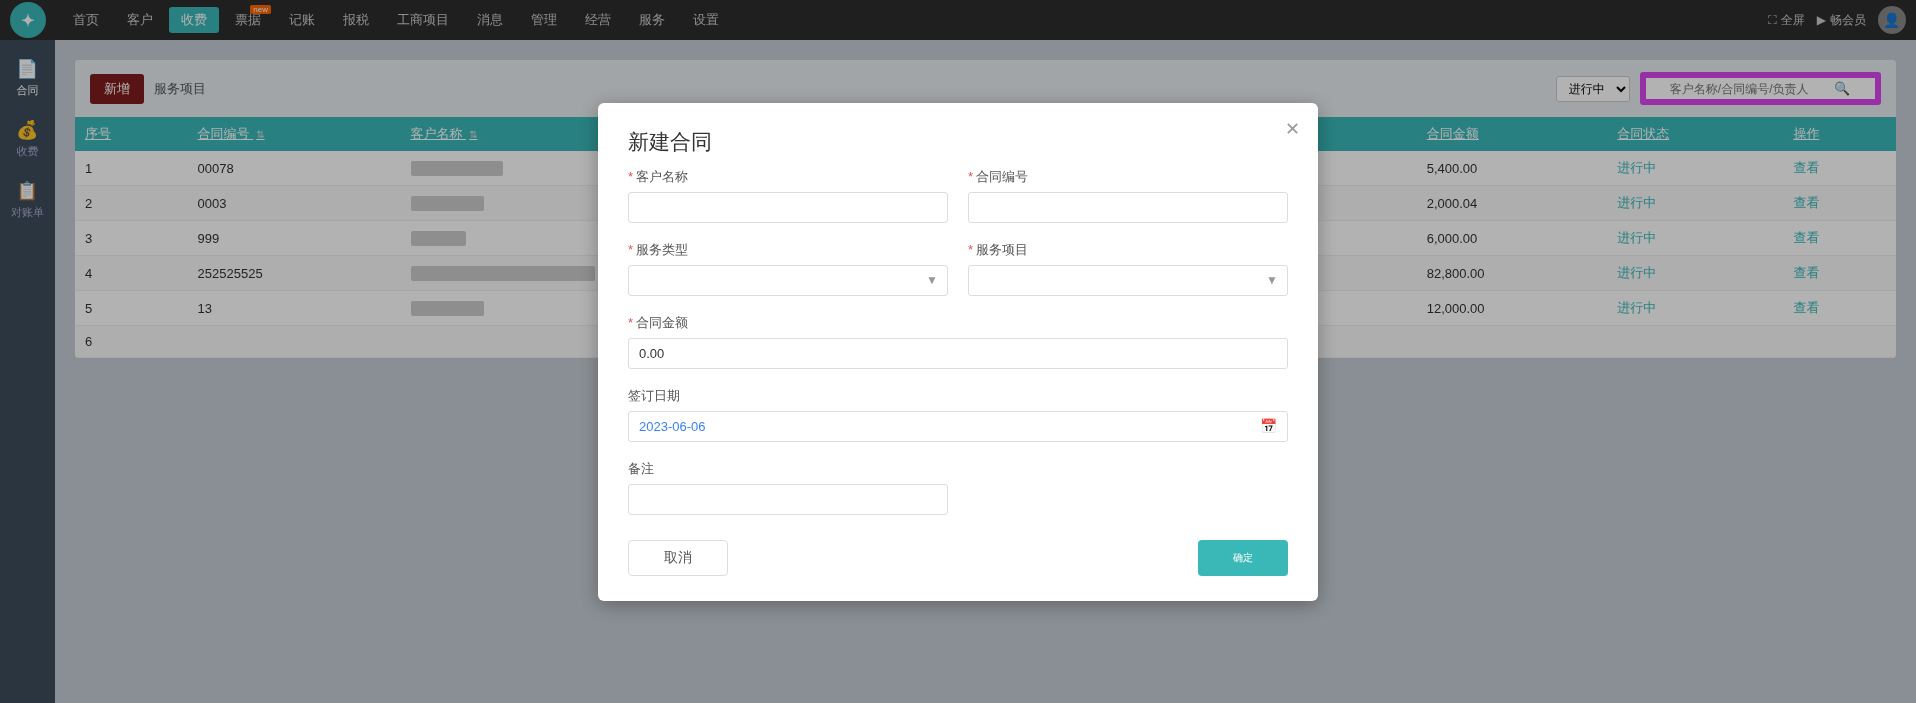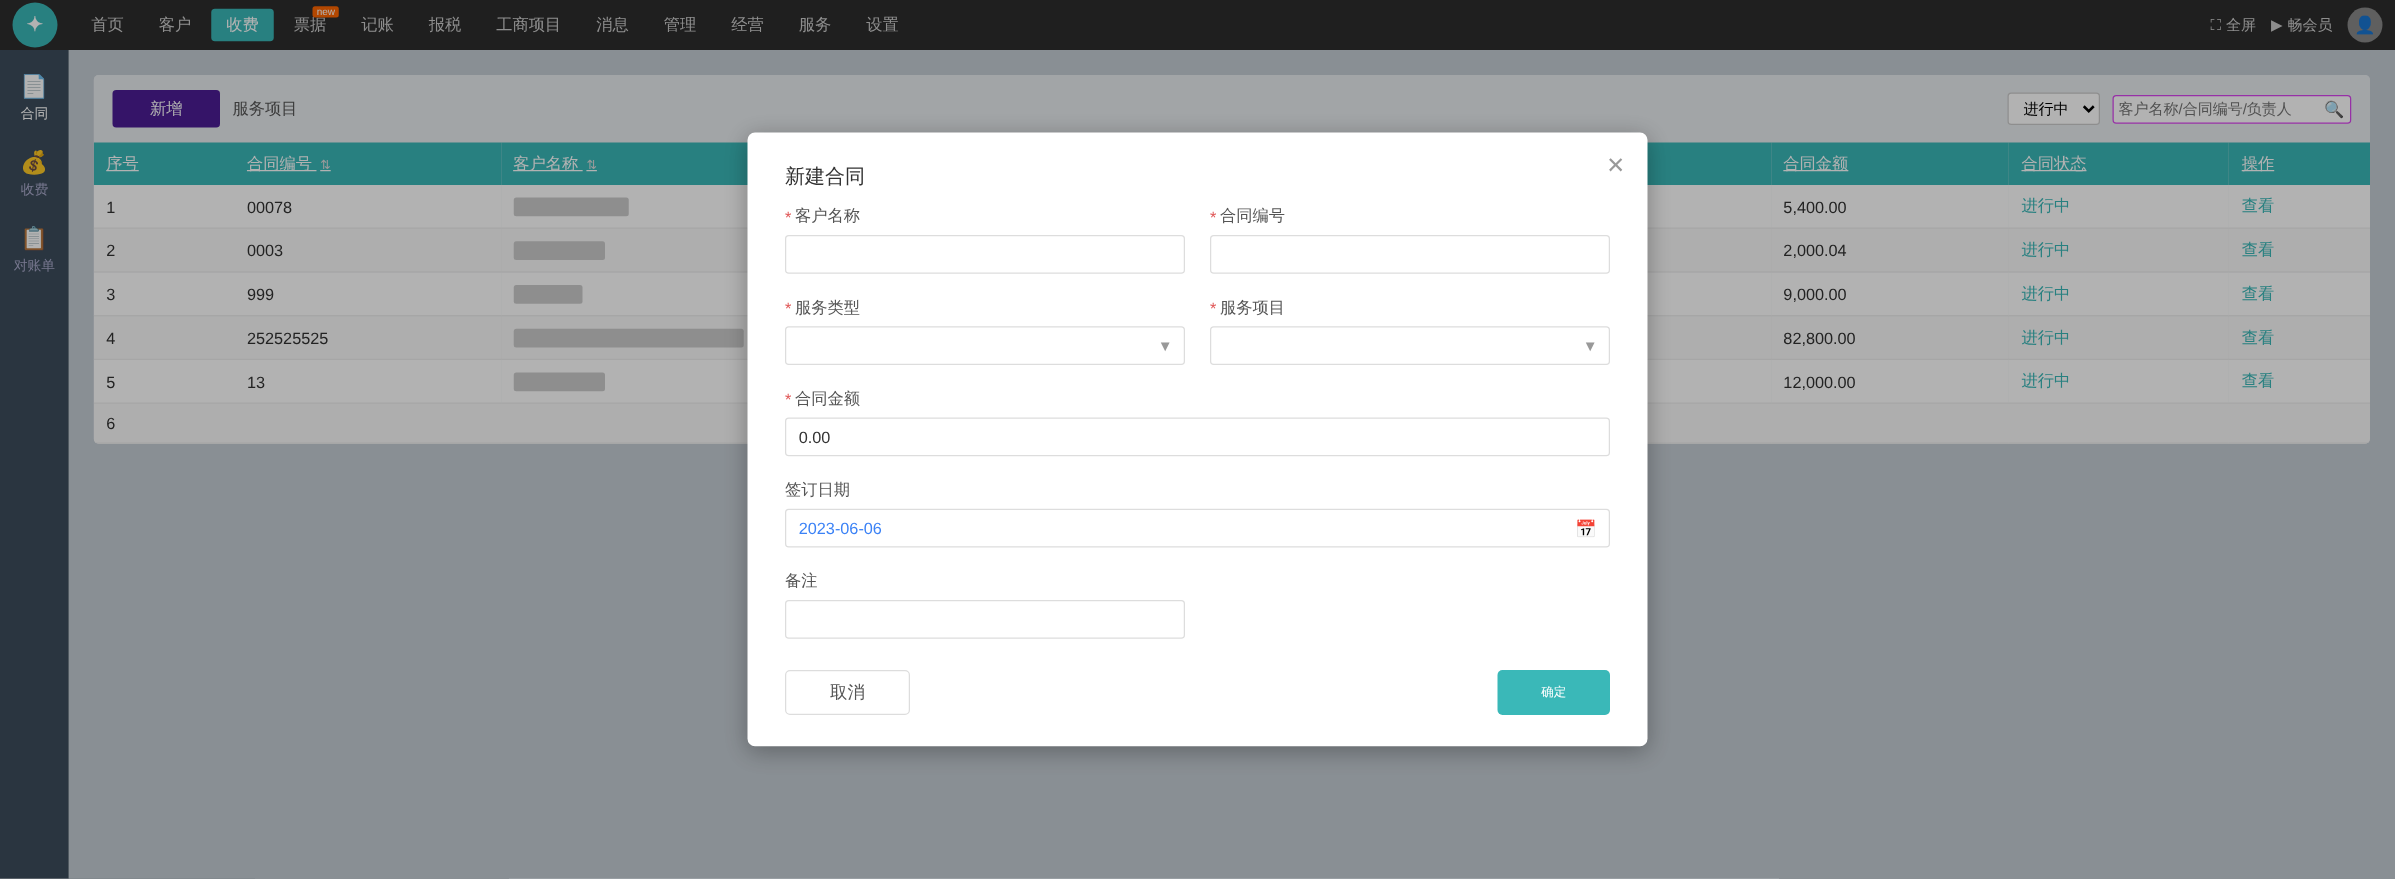--- a/index.html
+++ b/index.html
@@ -101,46 +101,46 @@
       overflow: hidden;
     }
 
     
     .toolbar {
       display: flex; align-items: center; gap: 10px;
       padding: 12px 15px;
       background: #e8ecef;
     }
     .btn-new {
-      background: #4c1d95;
+      background: #7f1d1d;
       color: white;
       border: none;
-      padding: 6px 30px;
+      padding: 6px 14px;
       border-radius: 3px;
       cursor: pointer;
       font-size: 13px;
     }
     .toolbar-label {
       color: #555; font-size: 13px;
     }
     .toolbar-spacer { flex: 1; }
     .status-select {
       border: 1px solid #ccc;
       padding: 4px 8px;
       border-radius: 3px;
       background: white;
       font-size: 12px;
       cursor: pointer;
     }
     .search-box {
       display: flex; align-items: center;
-      border: 1px solid #d946ef;
+      border: 6px solid #d946ef;
       background: white;
       border-radius: 3px;
-      padding: 3px 4px;
+      padding: 3px 24px;
       gap: 5px;
     }
     .search-box input {
       border: none; outline: none; font-size: 12px; width: 160px; color: #999;
     }
     .search-icon { color: #999; cursor: pointer; }
 
     
     .data-table {
       width: 100%;
@@ -198,21 +198,21 @@
     
     .modal {
       background: white;
       border-radius: 6px;
       width: 720px;
       padding: 25px 30px 25px 30px;
       position: relative;
       box-shadow: 0 4px 20px rgba(0,0,0,0.3);
     }
     .modal-title {
-      font-size: 16px;
+      font-size: 21px;
       color: #333;
       margin-bottom: 12px;
       font-weight: 500;
     }
     .modal-close {
       position: absolute;
       top: 15px; right: 18px;
       color: #999; font-size: 18px; cursor: pointer;
       background: none; border: none;
     }
@@ -391,21 +391,21 @@
             <td>2,000.04</td>
             <td><span class="status-badge">进行中</span></td>
             <td><span class="action-link">查看</span></td>
           </tr>
           <tr>
             <td>3</td>
             <td>999</td>
             <td><span class="blurred-text">██████</span></td>
             <td>小规模记账</td>
             <td>202305-202404</td>
-            <td>9,000.00</td>
+            <td>6,000.00</td>
             <td><span class="status-badge">进行中</span></td>
             <td><span class="action-link">查看</span></td>
           </tr>
           <tr>
             <td>4</td>
             <td>252525525</td>
             <td><span class="blurred-text">████████████████████</span></td>
             <td>一般纳税人…</td>
             <td>201807-202403</td>
             <td>82,800.00</td>

